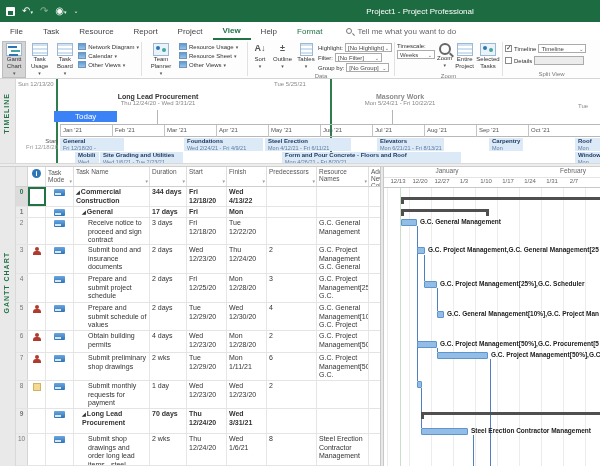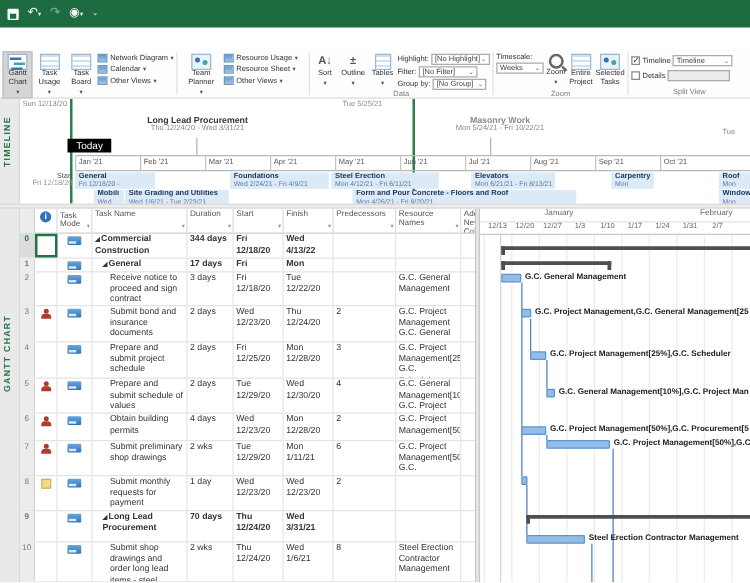--- a/index.html
+++ b/index.html
@@ -55,21 +55,21 @@
 
   
   .sidestrip { position:absolute; left:0; width:16px; background:#e9e9e9; border-right:1px solid #d9d9d9; }
   .vlabel { position:absolute; left:3px; color:#217346; font-size:7px; font-weight:bold; letter-spacing:1px; writing-mode:vertical-rl; transform:rotate(180deg); }
 
   
   .tlpane { position:absolute; left:16px; top:79px; width:584px; height:84px; background:#fff; overflow:hidden; }
   .tl-abs { position:absolute; white-space:nowrap; }
   .tl-range { font-size:6px; color:#8a8a8a; }
   .panline { position:absolute; top:0; width:2px; height:84px; background:#2e7d4f; cursor:ew-resize; }
-  .todaytag { position:absolute; background:#000000; color:#fff; font-size:8px; padding:1px 7px; }
+  .todaytag { position:absolute; background:#3b82f6; color:#fff; font-size:8px; padding:1px 21px; }
   .callout { position:absolute; text-align:center; transform:translateX(-50%); }
   .callout .ct { font-size:7px; font-weight:bold; color:#333; }
   .callout .cd { font-size:6px; color:#888; }
   .callout.gray .ct { color:#8a8a8a; }
   .calline { position:absolute; width:1px; background:#b5b5b5; }
   .monthband { position:absolute; top:45px; height:13px; border-top:1px solid #b8b8b8; border-bottom:1px solid #b8b8b8; }
   .mcell { position:absolute; top:0; height:12px; border-left:1px solid #c4c4c4; font-size:6px; color:#555; padding:2px 0 0 2px; }
   .tlbar { position:absolute; height:13px; background:#dce9f7; overflow:hidden; padding:0 3px; cursor:pointer; }
   .tlbar .bt { font-size:6px; font-weight:bold; color:#17375e; line-height:7px; white-space:nowrap; }
   .tlbar .bd { font-size:5.5px; color:#5a7ca6; line-height:6px; white-space:nowrap; }
@@ -130,22 +130,37 @@
 <div id="app">
 
   <div class="titlebar">
     <div class="qat">
       <span class="qsave"></span>
       <span class="qicon">↶<span style="font-size:5px">▾</span></span>
       <span class="qicon dim">↷</span>
       <span class="qicon">◉<span style="font-size:5px">▾</span></span>
       <span class="qicon" style="font-size:6px">⌄</span>
     </div>
+    <div class="apptitle">Project1  -  Project Professional</div>
   </div>
 
+  <div class="tabsrow">
+    <div class="tab">File</div>
+    <div class="tab">Task</div>
+    <div class="tab">Resource</div>
+    <div class="tab">Report</div>
+    <div class="tab">Project</div>
+    <div class="tab active">View</div>
+    <div class="tab">Help</div>
+    <div class="tab ctx">Format</div>
+    <div class="tellme">
+      <span class="mag"></span>
+      <span>Tell me what you want to do</span>
+    </div>
+  </div>
 
   <div class="ribbon">
 
     <div class="rgroup" style="width:141px">
       <div class="rrow">
         <div class="bigbtn sel">
           <div class="ic ic-gantt"></div>
           <div class="blabel">Gantt Chart</div>
             <span class="dd">▾</span>
         </div>

